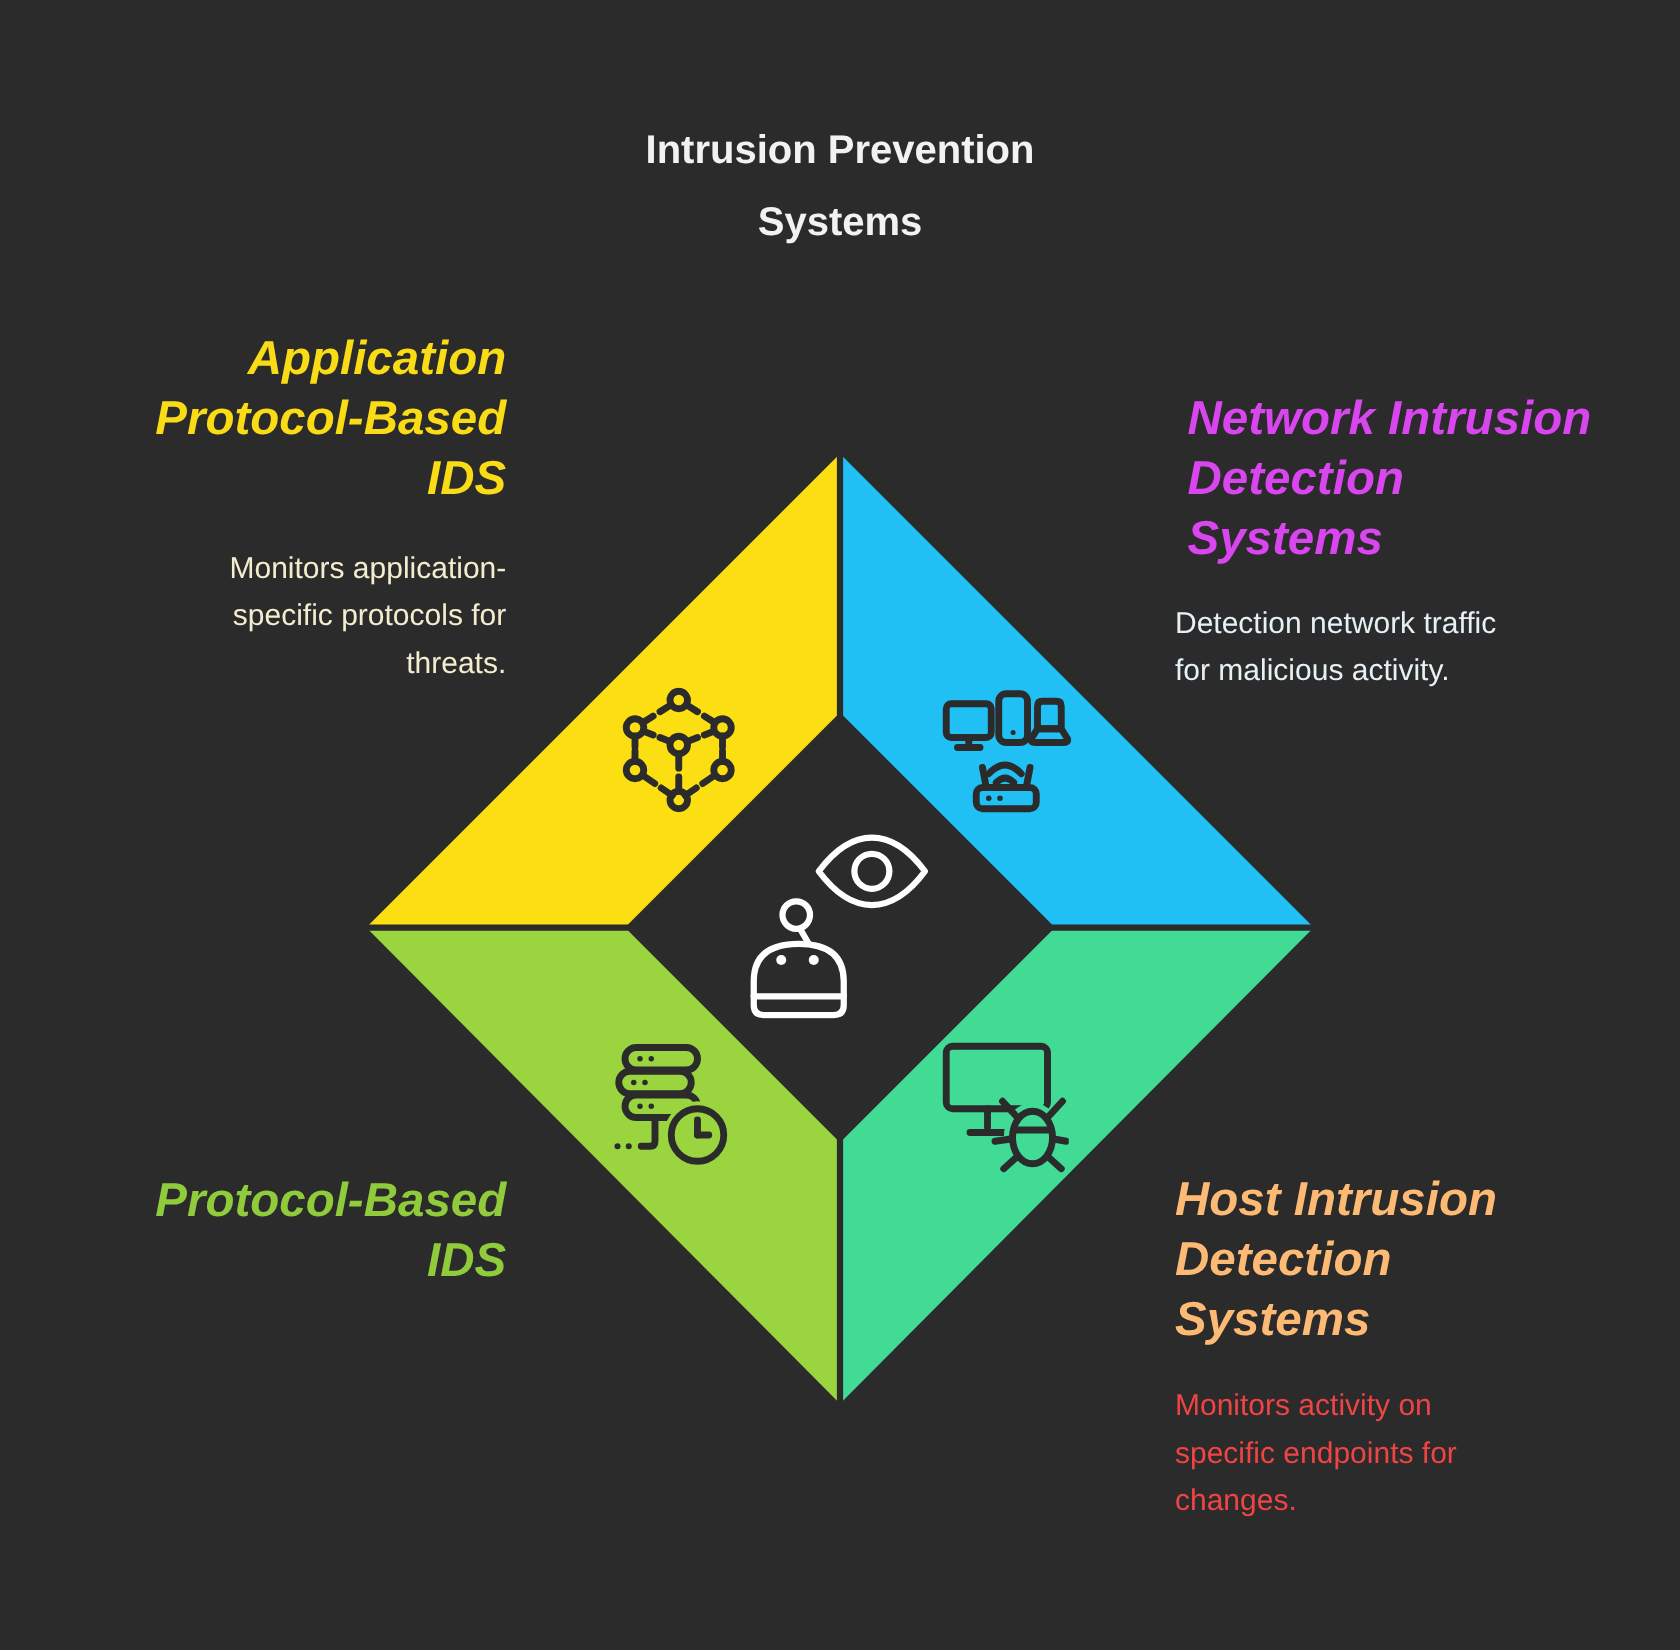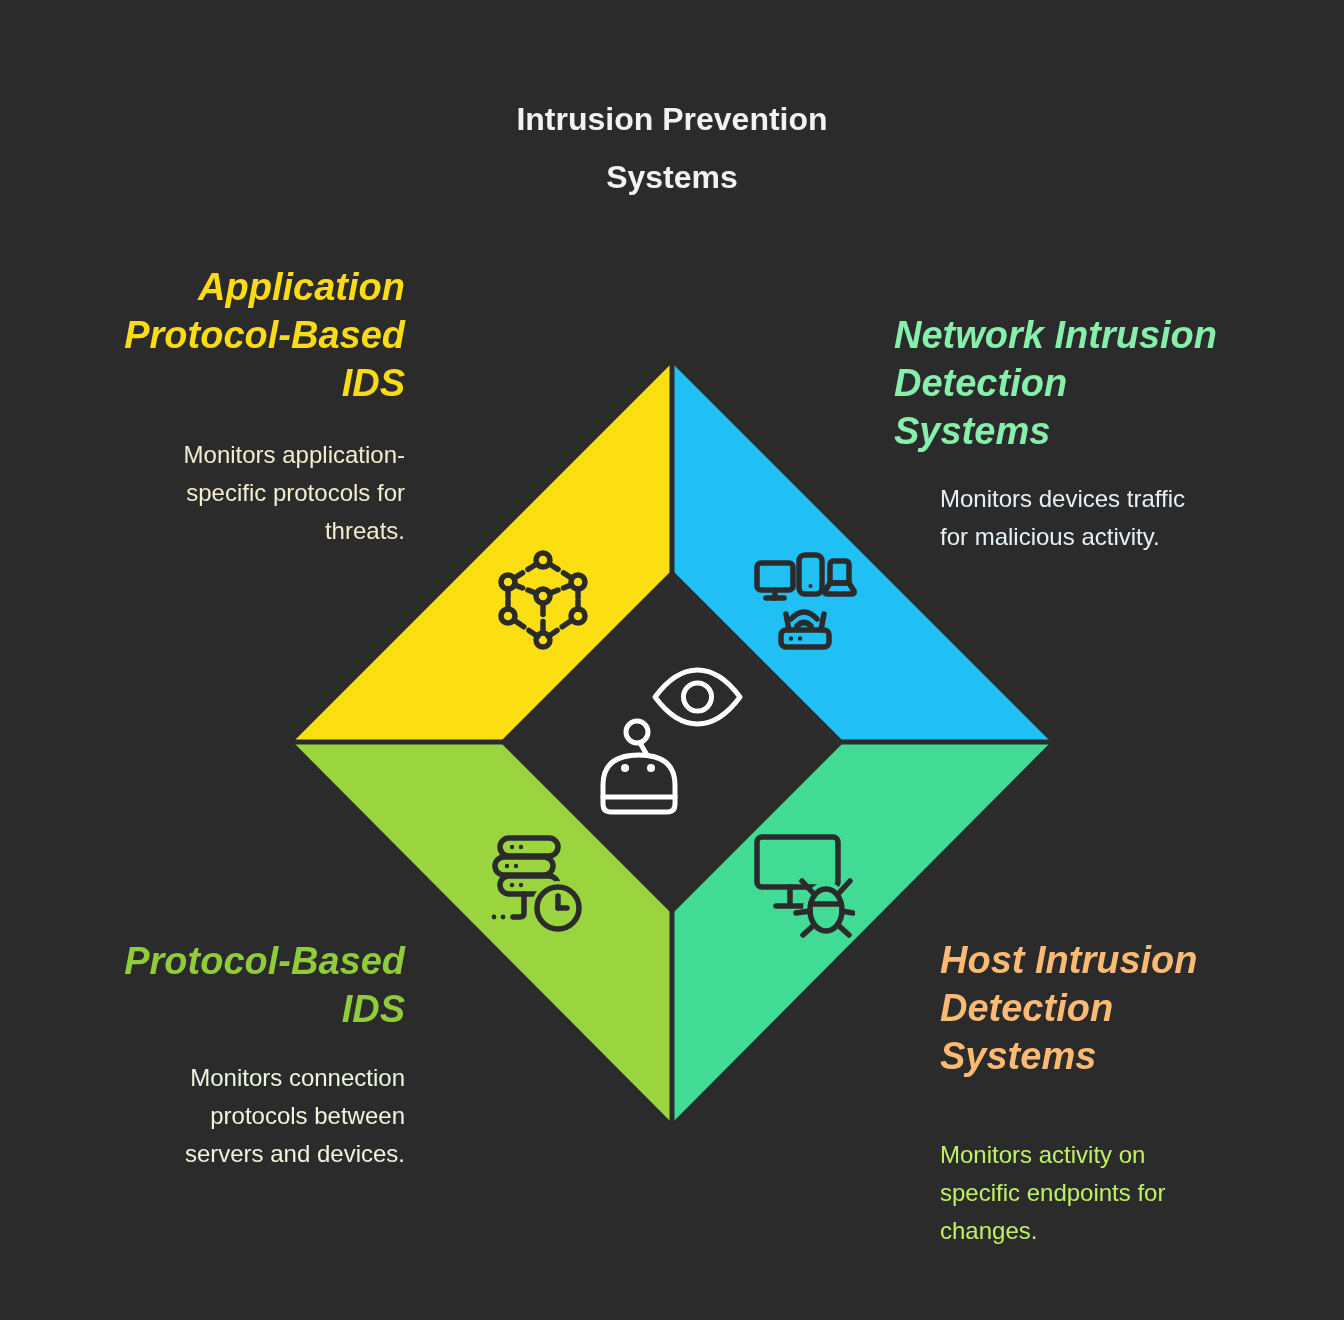--- a/index.html
+++ b/index.html
@@ -143,32 +143,29 @@
     <circle cx="53" cy="58" r="4" fill="#FFFFFF" stroke="none"></circle>
   </svg>
 
   <div class="heading align-right" style="left: 60px; top: 263px; width: 345px; color: rgb(249, 220, 21);">Application
 Protocol-Based
 IDS</div>
   <div class="desc align-right" style="left: 60px; top: 436px; width: 345px; color: rgb(242, 237, 207);">Monitors application-
 specific protocols for
 threats.</div>
 
-  <div class="heading" style="left: 894px; top: 311px; width: 360px; color: #86efac;">Network Intrusion
+  <div class="heading" style="left: 950px; top: 311px; width: 360px; color: #d946ef;">Network Intrusion
 Detection
 Systems</div>
-  <div class="desc" style="left: 940px; top: 480px; width: 360px; color: rgb(231, 240, 245);">Monitors devices traffic
+  <div class="desc" style="left: 940px; top: 480px; width: 360px; color: rgb(231, 240, 245);">Detection network traffic
 for malicious activity.</div>
 
   <div class="heading align-right" style="left: 60px; top: 937px; width: 345px; color: rgb(143, 203, 59);">Protocol-Based
 IDS</div>
-  <div class="desc align-right" style="left: 60px; top: 1059px; width: 345px; color: rgb(237, 245, 222);">Monitors connection
-protocols between
-servers and devices.</div>
 
   <div class="heading" style="left: 940px; top: 936px; width: 360px; color: #fdba74;">Host Intrusion
 Detection
 Systems</div>
-  <div class="desc" style="left: 940px; top: 1106px; width: 360px; color: #bef264; margin-top: 30px;">Monitors activity on
+  <div class="desc" style="left: 940px; top: 1106px; width: 360px; color: #ef4444;">Monitors activity on
 specific endpoints for
 changes.</div>
 
 </div>
 
 </body></html>

